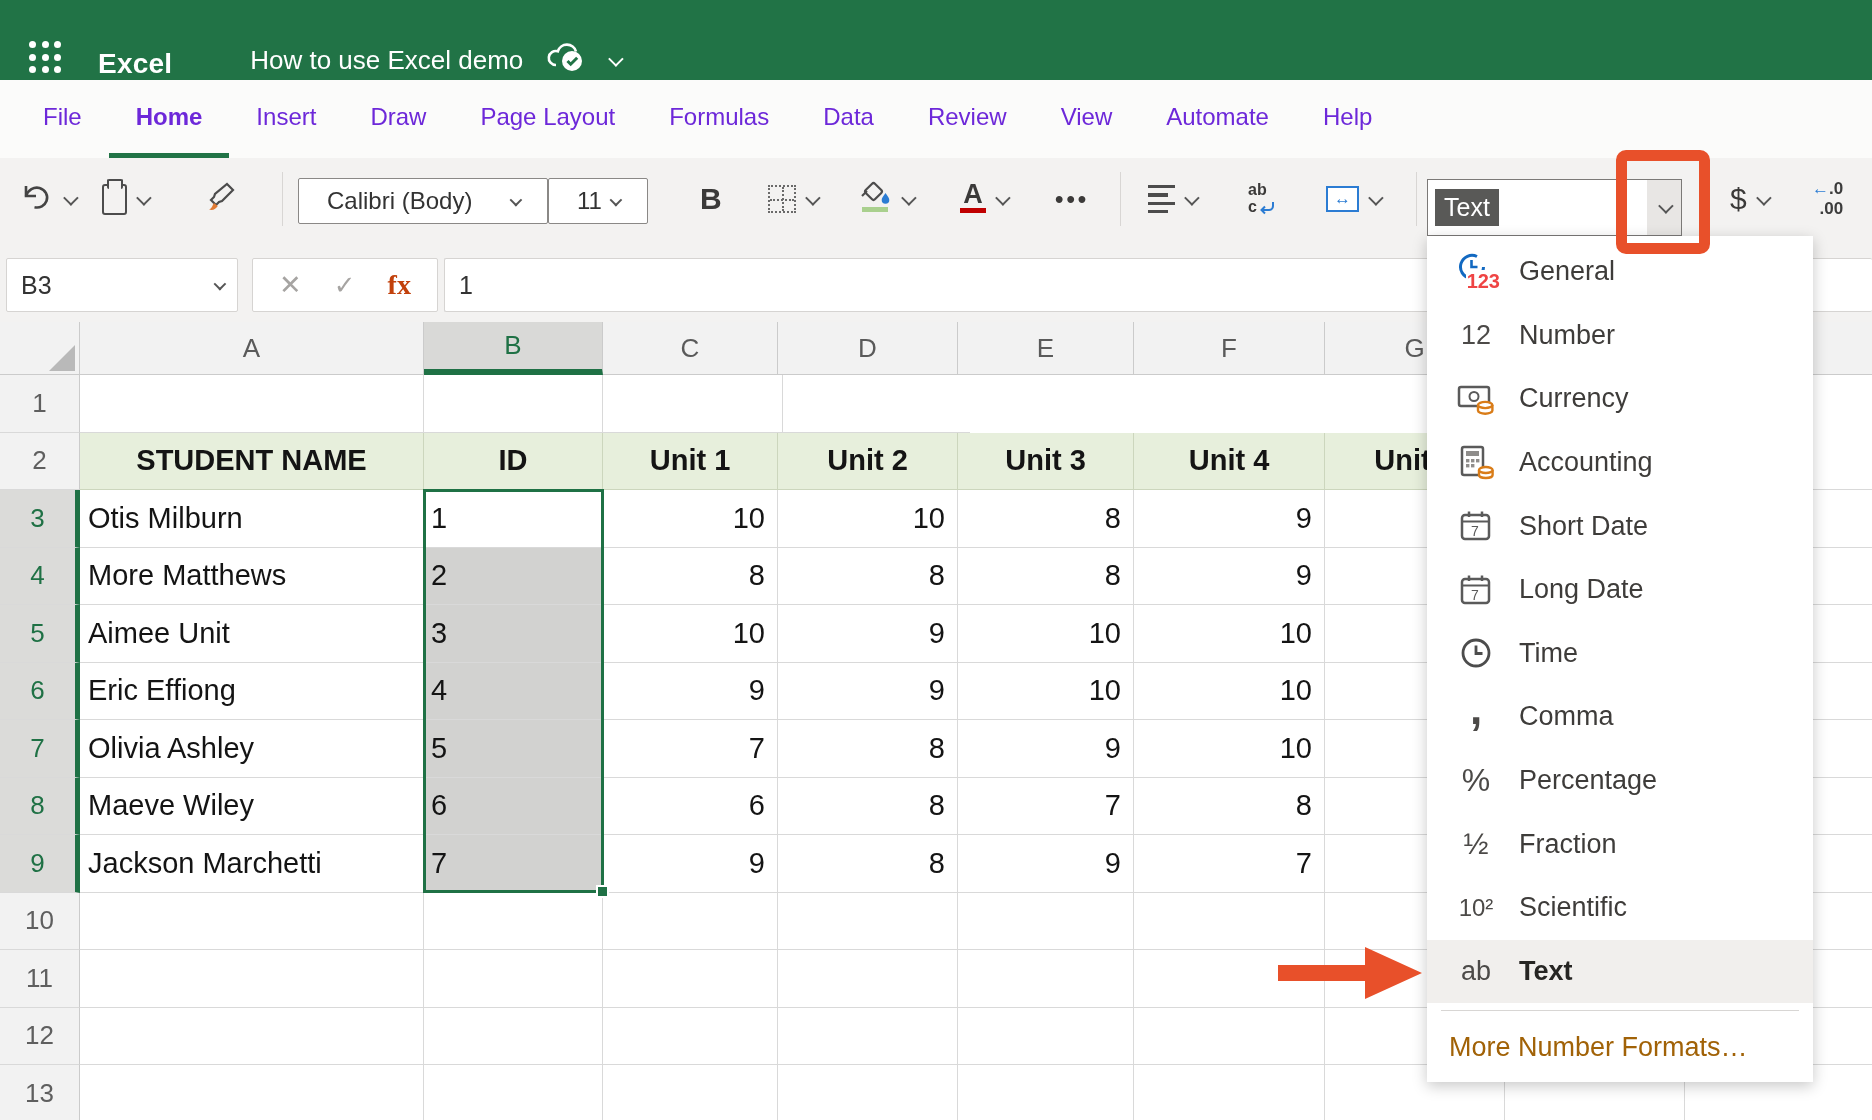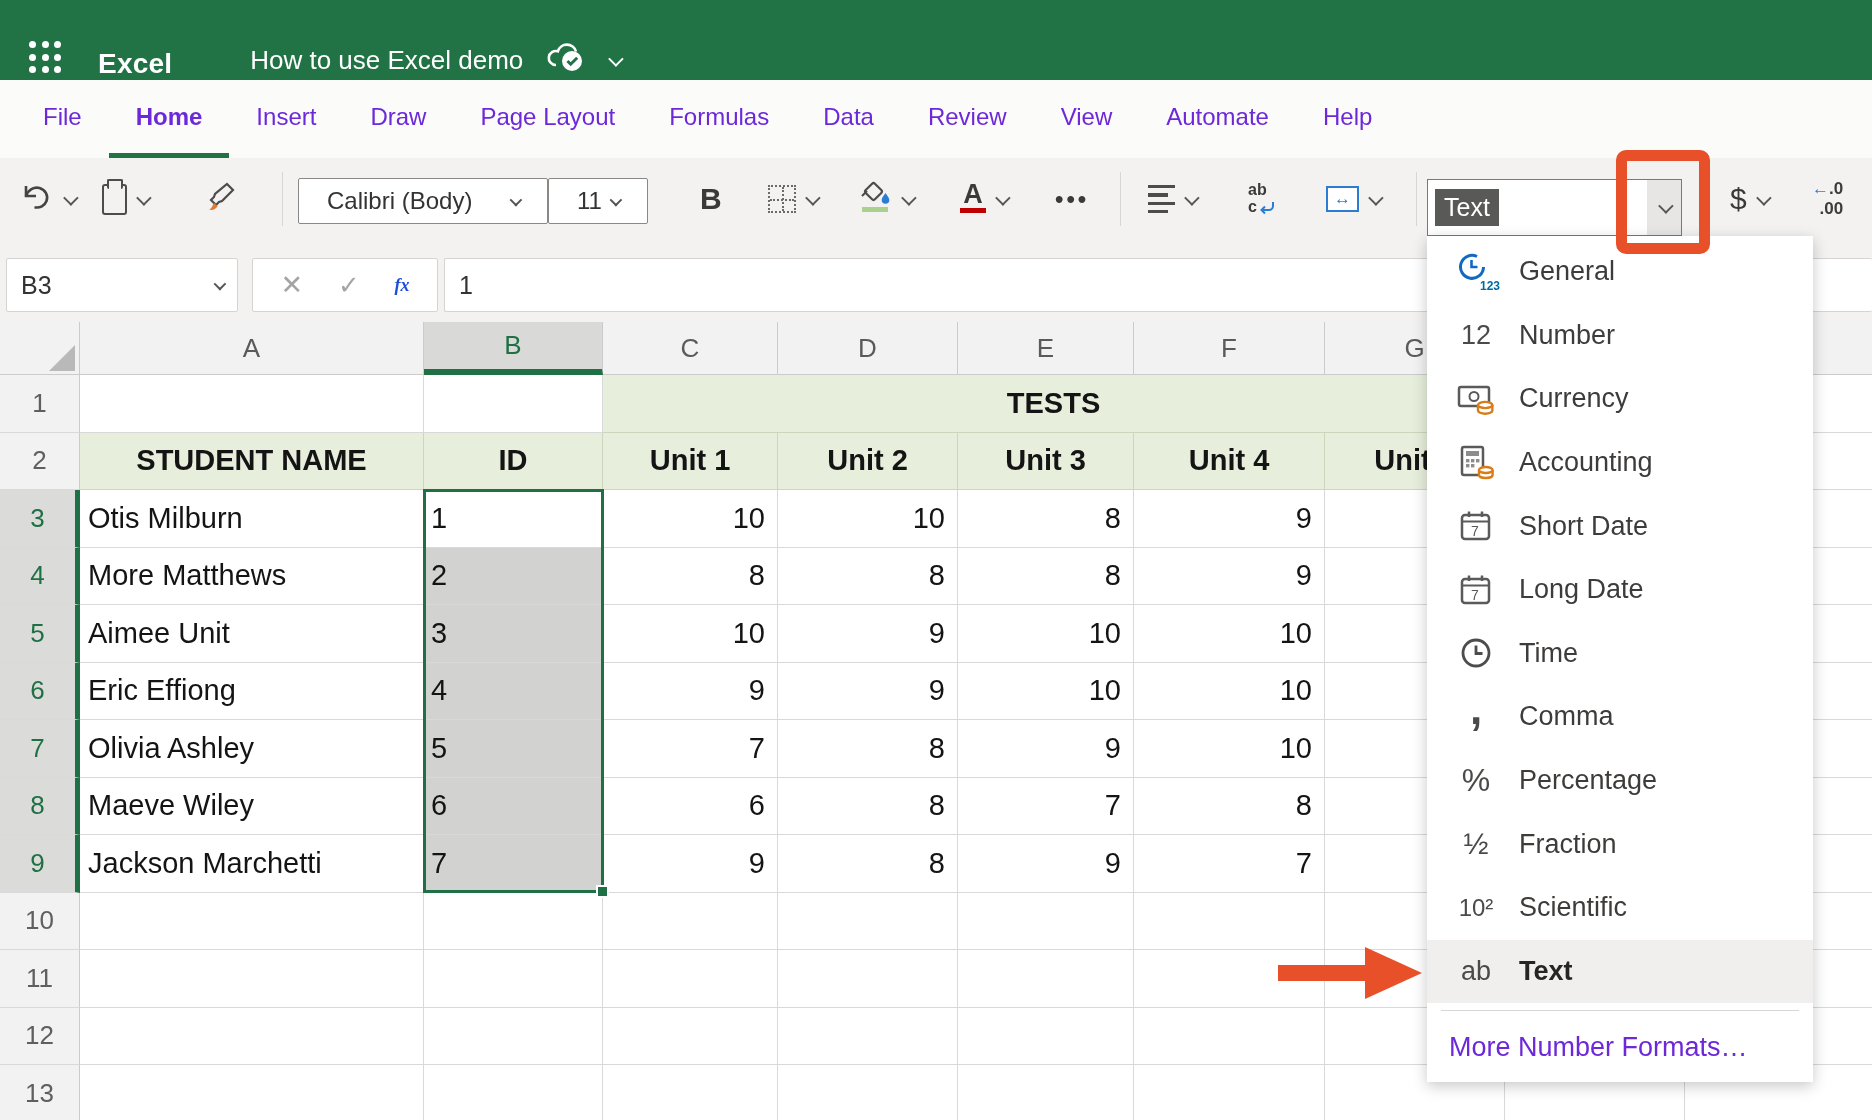--- a/index.html
+++ b/index.html
@@ -49,21 +49,21 @@
   .numfmt{position:absolute;left:1427px;top:21px;width:255px;height:57px;background:#fff;border:1.8px solid #7b7977;display:flex;align-items:center;cursor:pointer;}
   .numfmt .val{margin-left:7px;background:#595957;color:#fff;font-size:25px;padding:4px 9px;}
   .numfmt .dd{margin-left:auto;width:34px;height:100%;background:#e8e6e4;display:flex;align-items:center;justify-content:center;}
   
   .fbar{position:absolute;left:0;top:240px;width:100%;height:82px;background:#f3f2f1;}
   .fbox{position:absolute;top:18px;height:54px;background:#fff;border:1.5px solid #d6d4d2;border-radius:2px;display:flex;align-items:center;font-size:25px;color:#333;}
   .namebox{left:6px;width:232px;padding:16px 14px;cursor:pointer;}
   .fxcluster{left:252px;width:186px;justify-content:space-around;padding:0 10px;}
   .fxcluster .x{color:#a6a4a2;font-size:27px;cursor:pointer;}
   .fxcluster .ck{color:#a6a4a2;font-size:26px;cursor:pointer;}
-  .fxcluster .fx{font-family:"Liberation Serif",serif;font-style:italic;font-weight:600;font-size:18px;color:#1d4ed8;cursor:pointer;}
+  .fxcluster .fx{font-family:"Liberation Serif",serif;font-weight:600;font-size:28px;color:#c2410c;cursor:pointer;}
   .finput{left:444px;right:0;border-right:none;padding:0 14px;cursor:text;}
   
   .grid{position:absolute;left:0;top:322px;right:0;bottom:0;background:#fff;}
   .gh,.grow{display:flex;}
   .gh{height:53px;}
   .grow{height:57.5px;}
   .hc{background:#f2f2f2;border-right:1px solid #cbcbcb;border-bottom:1px solid #cbcbcb;display:flex;align-items:center;justify-content:center;font-size:26px;color:#5a5a5a;cursor:pointer;}
   .hc.selcol{background:#d9d9d7;color:#1f7145;border-bottom:6px solid #1f7145;}
   .corner{justify-content:flex-end;align-items:flex-end;padding:0 4px 3px 0;cursor:pointer;}
   .tri{width:0;height:0;border-bottom:26px solid #b9b9b9;border-left:26px solid transparent;}
@@ -83,23 +83,23 @@
   .selfill{background:#d2d2d0;}
   
   .selbox{position:absolute;left:423px;top:489px;width:181px;height:404px;border:3px solid #1f7145;pointer-events:none;z-index:5;}
   .handle{position:absolute;right:-8px;bottom:-8px;width:13px;height:13px;background:#1f7145;border:2px solid #fff;cursor:crosshair;pointer-events:auto;}
   
   .fmt-menu{position:absolute;left:1427px;top:236px;width:386px;height:846px;background:#fff;box-shadow:0 4px 14px rgba(0,0,0,.22);z-index:40;display:flex;flex-direction:column;padding-top:4px;}
   .fm-item{height:63.6px;flex:none;display:flex;align-items:center;padding-left:22px;gap:16px;font-size:27px;color:#3e3c3a;cursor:pointer;}
   .fm-item.hl{background:#f1efed;font-weight:600;color:#262523;}
   .fm-ic{width:54px;flex:none;display:flex;align-items:center;justify-content:center;font-size:26px;color:#4c4a48;}
   .fm-sep{height:1px;background:#d8d6d4;margin:7px 14px 6px 14px;flex:none;}
-  .fm-footer{height:60px;flex:none;display:flex;align-items:center;padding-left:22px;font-size:27px;color:#6d28d9;cursor:pointer;}
+  .fm-footer{height:60px;flex:none;display:flex;align-items:center;padding-left:22px;font-size:27px;color:#a16207;cursor:pointer;}
   .ic-general{position:relative;width:42px;height:40px;}
-  .ic-general .n123{position:absolute;right:-3px;bottom:-1px;font-size:12px;font-weight:700;color:#0369a1;background:#fff;padding-left:1px;}
+  .ic-general .n123{position:absolute;right:-3px;bottom:-1px;font-size:20px;font-weight:700;color:#ef4444;background:#fff;padding-left:1px;}
   .ic-comma{font-size:44px;font-weight:700;line-height:0;transform:translateY(-8px);}
   .ic-pct{font-size:32px;}
   .ic-frac{font-size:30px;}
   .ic-sci{font-size:24px;}
   .ic-ab{font-size:27px;}
   .ic-12{font-size:27px;}
   
   .ann-rect{position:absolute;left:1616px;top:150px;width:94px;height:104px;border:11px solid #e8502a;border-radius:10px;z-index:50;pointer-events:none;}
   .ann-arrow{position:absolute;left:1268px;top:934px;z-index:50;pointer-events:none;}
 </style>
@@ -284,21 +284,20 @@
       <div class="hc c-f">F</div>
       <div class="hc c-g">G</div>
       <div class="hc c-h"></div>
       <div class="hc c-i"></div>
     </div>
 
     <div class="grow">
       <div class="rh">1</div>
       <div class="cell c-a"></div>
       <div class="cell c-b"></div>
-      <div class="cell c-merge green bold center">TESTS</div>
       <div class="cell c-h"></div>
       <div class="cell c-i"></div>
     </div>
 
     <div class="grow">
       <div class="rh">2</div>
       <div class="cell c-a green bold center">STUDENT NAME</div>
       <div class="cell c-b green bold center">ID</div>
       <div class="cell c-c green bold center">Unit 1</div>
       <div class="cell c-d green bold center">Unit 2</div>

